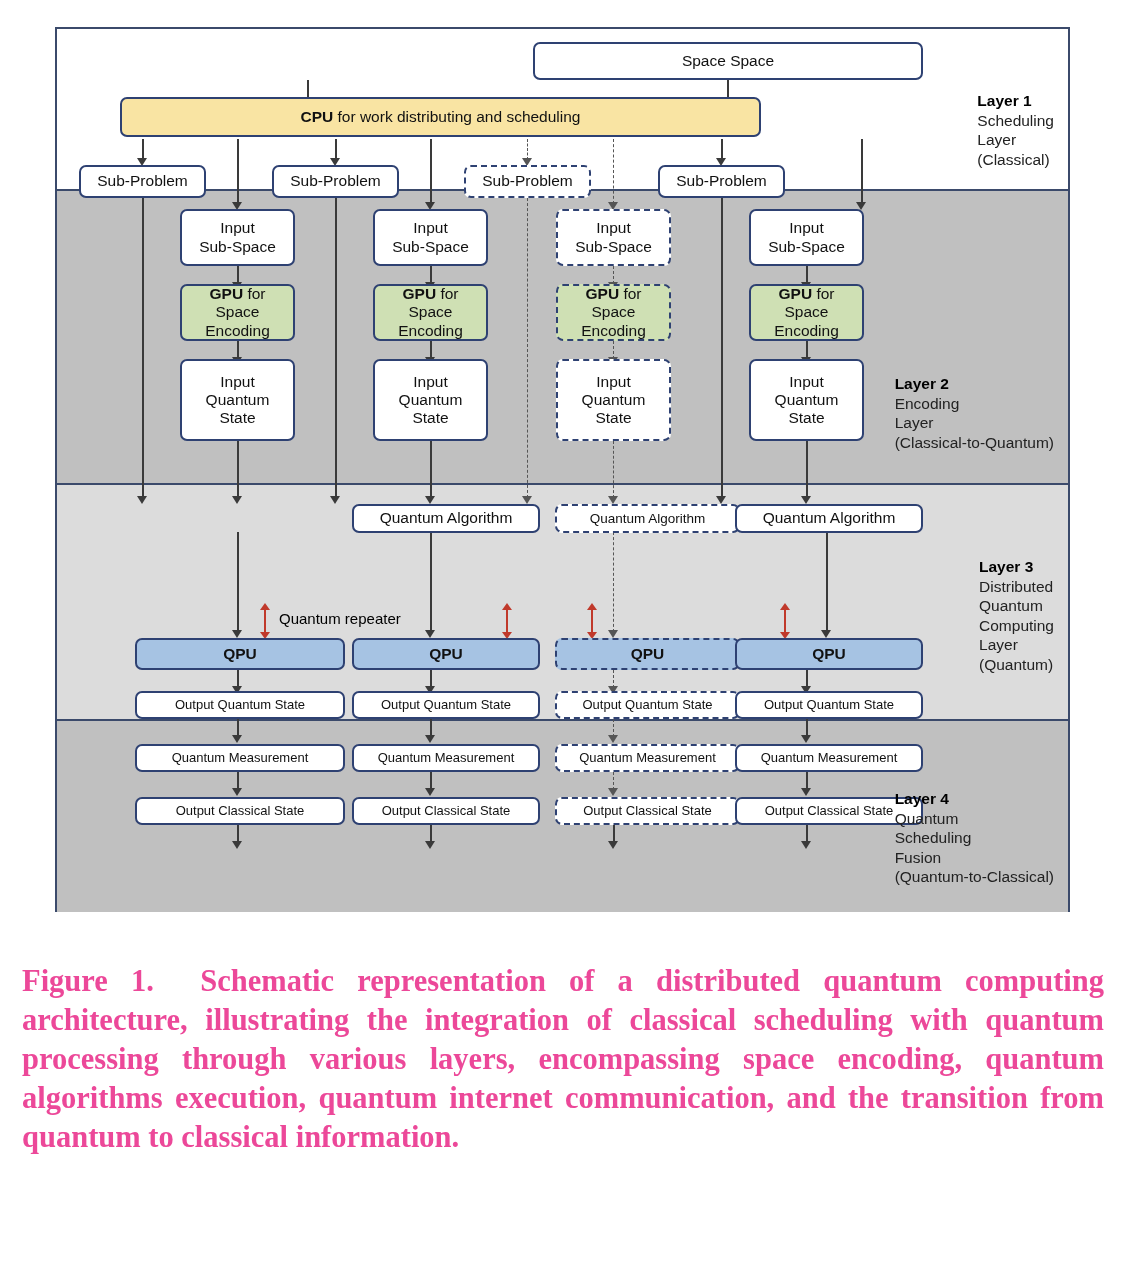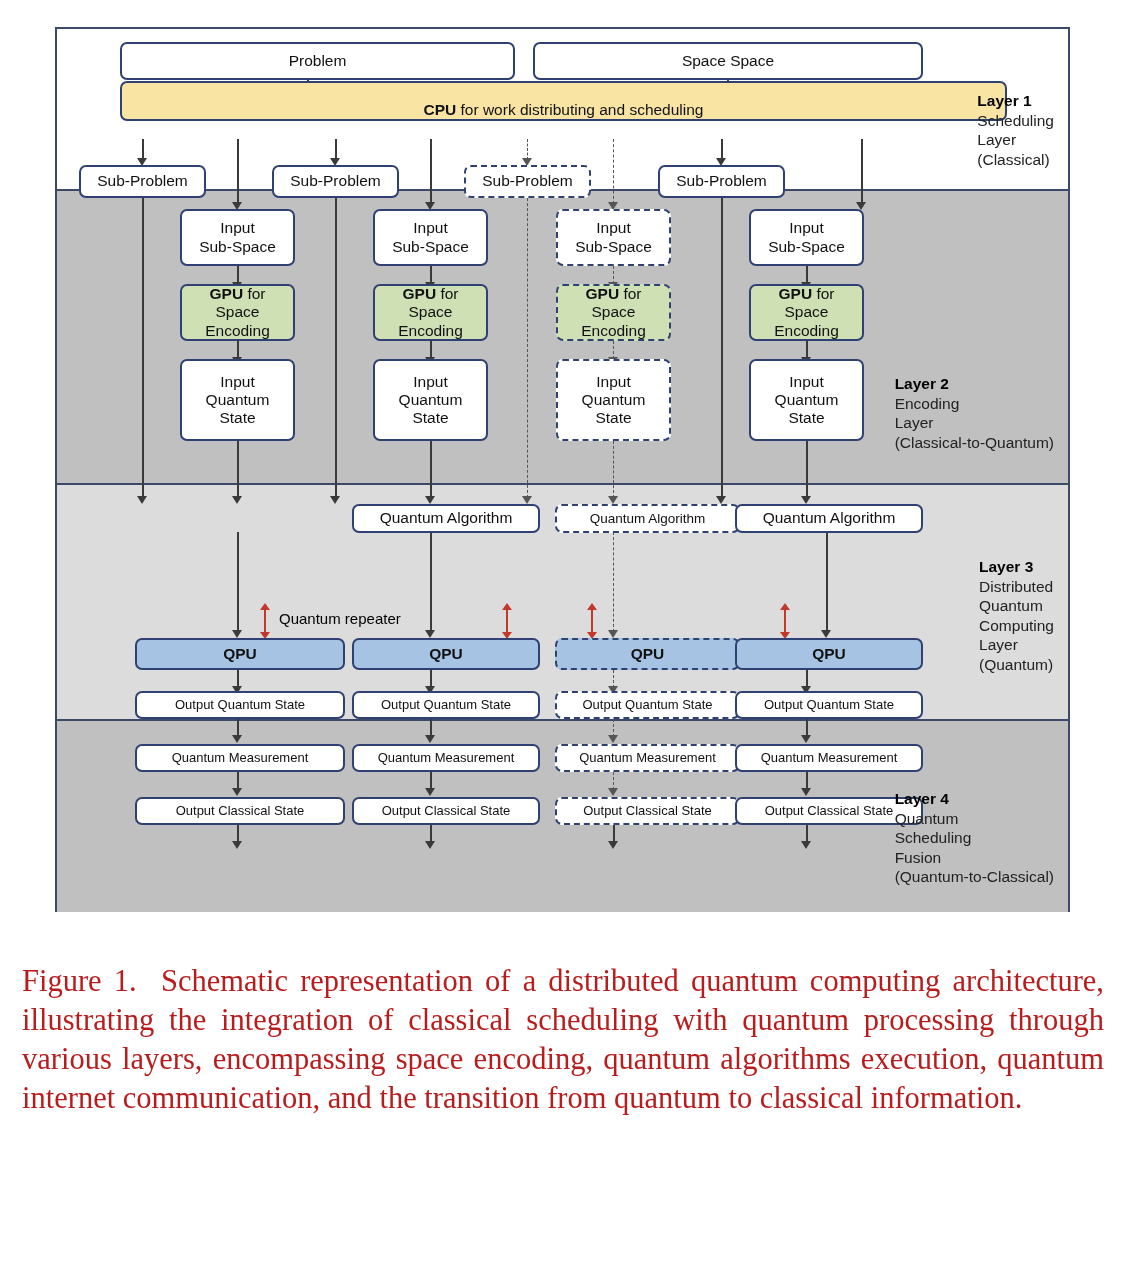--- a/index.html
+++ b/index.html
@@ -48,21 +48,21 @@
   .rep .stem{position:absolute;left:-1px;top:5px;bottom:5px;width:2.4px;background:#c0392b;}
   .rep .up,.rep .dn{position:absolute;left:-5.5px;width:0;height:0;
        border-left:5.5px solid transparent;border-right:5.5px solid transparent;}
   .rep .up{top:0;border-bottom:7px solid #c0392b;}
   .rep .dn{bottom:0;border-top:7px solid #c0392b;}
   .replabel{position:absolute;color:#000000;font-size:15px;z-index:5;white-space:nowrap;}
 
   
   #caption{position:absolute;left:22px;top:962px;width:1082px;
            font-family:"Liberation Serif",serif;font-size:30.5px;line-height:1.28;
-           text-align:justify;color:#b91c1c;}
+           text-align:justify;color:#ec4899;font-weight:bold;}
 </style>
 </head>
 <body>
 
 <div id="figure">
 
   <div class="band l1"></div>
   <div class="band l2"></div>
   <div class="band l3"></div>
   <div class="band l4"></div>
@@ -218,24 +218,23 @@
       <div class="stem"></div>
       <div class="dn"></div>
   </div>
   <div class="rep" style="left:728px;top:574px;height:36px;">
     <div class="up"></div>
       <div class="stem"></div>
       <div class="dn"></div>
   </div>
   <div class="replabel" style="left:222px;top:581px;">Quantum repeater</div>
 
-  <div class="node" style="left:63px;top:13px;width:395px;height:38px;">Problem</div>
   <div class="node" style="left:476px;top:13px;width:390px;height:38px;">Space Space</div>
 
-  <div class="node cpu" style="left:63px;top:52px;width:887px;height:40px;align-items:flex-end;">
+  <div class="node cpu" style="left:63px;top:68px;width:641px;height:40px;">
     <span><b>CPU</b><span> for work distributing and scheduling</span></span>
   </div>
 
   <div class="node" style="left:22px;top:136px;width:127px;height:33px;">Sub-Problem</div>
   <div class="node" style="left:215px;top:136px;width:127px;height:33px;">Sub-Problem</div>
   <div class="node dash" style="left:407px;top:136px;width:127px;height:33px;">Sub-Problem</div>
   <div class="node" style="left:601px;top:136px;width:127px;height:33px;">Sub-Problem</div>
 
   <div class="node" style="left:123px;top:180px;width:115px;height:57px;">
       <span style="white-space:pre-line;">Input

